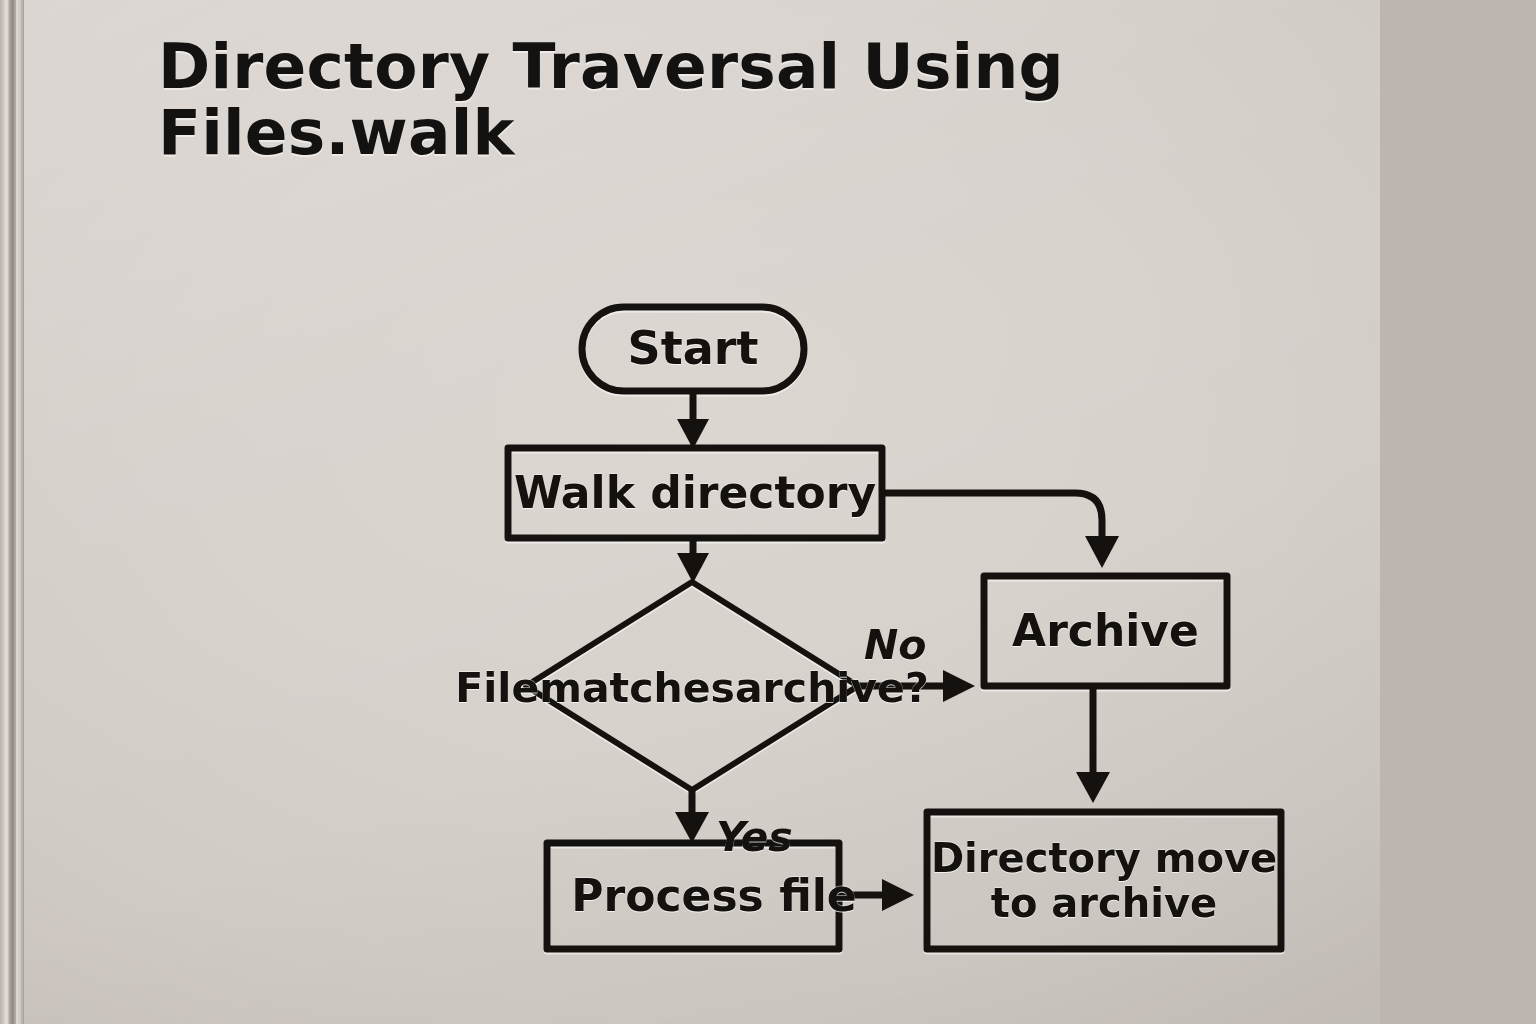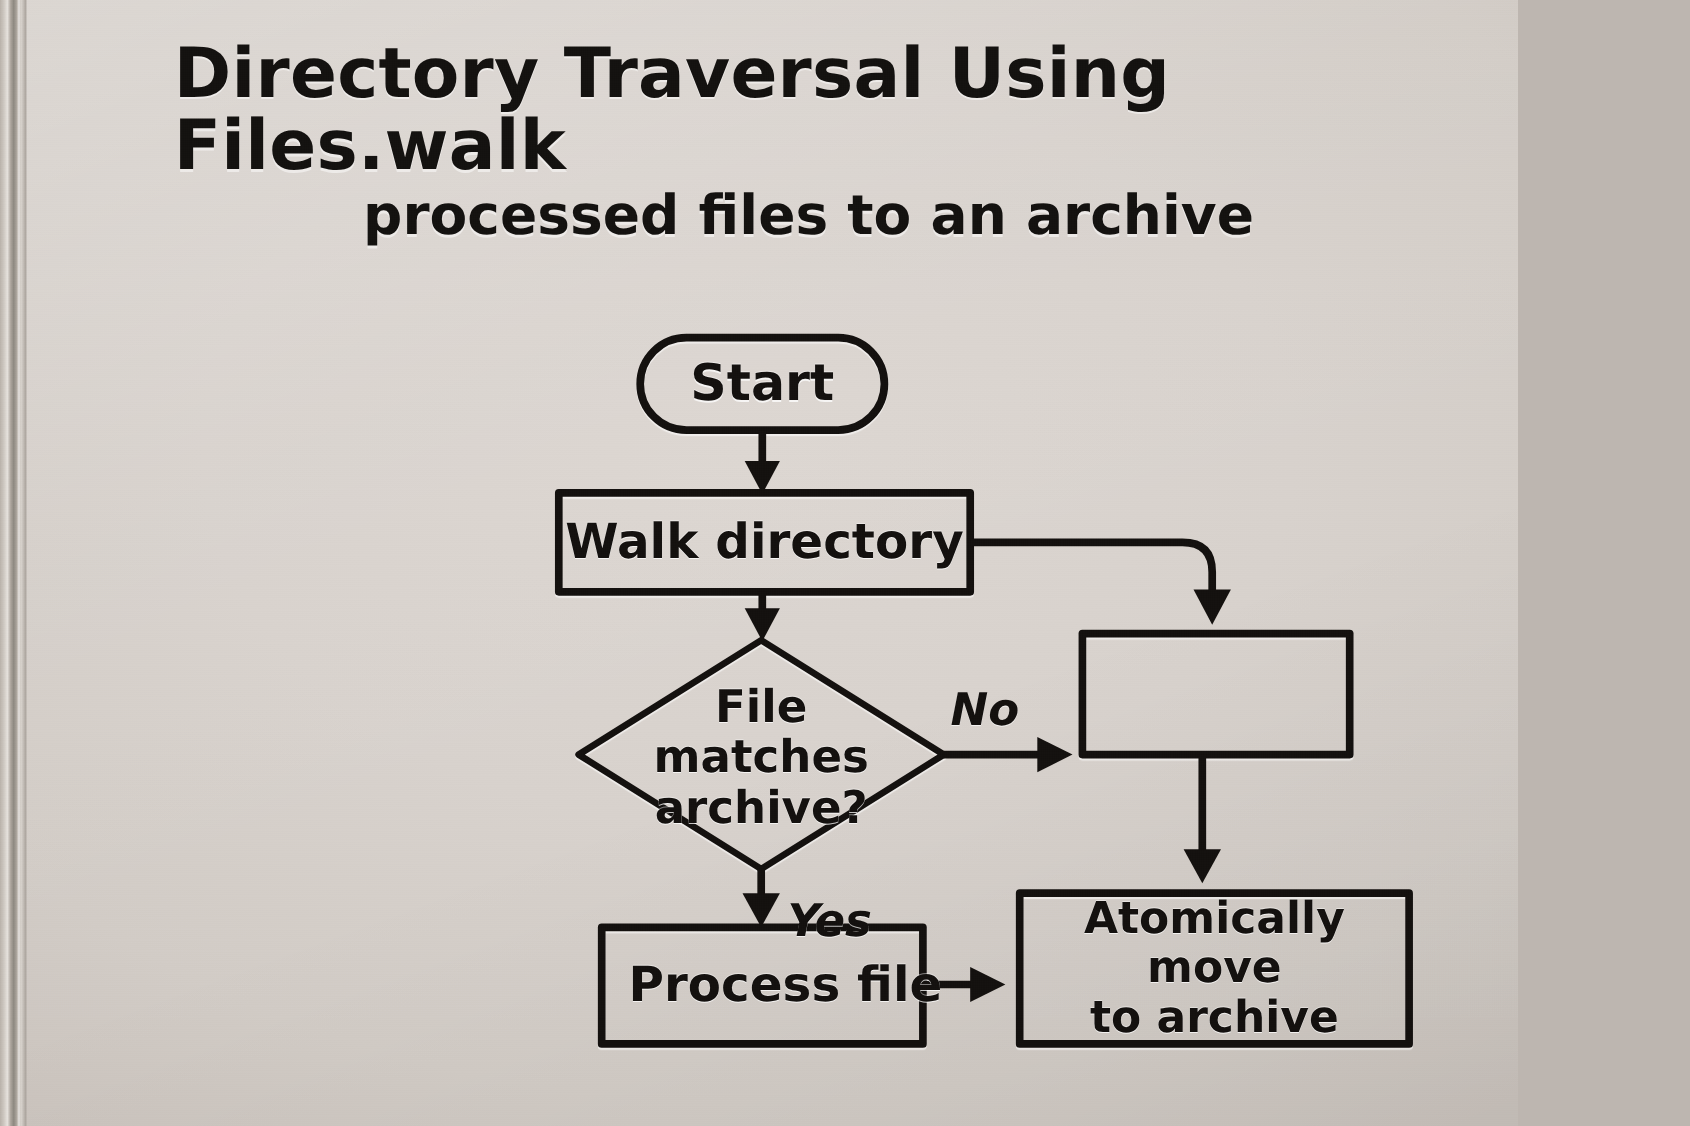--- a/index.html
+++ b/index.html
@@ -170,21 +170,20 @@
 
   <div class="rail rail-left">
     <div class="rail-hairline" style="left:16px"></div>
   </div>
   <div class="rail rail-right">
     <div class="rail-hairline" style="left:0px"></div>
   </div>
 
   <div class="title-block">
     <div class="title-line1">Directory Traversal Using Files.walk</div>
-    <div class="title-line3">processed files to an archive</div>
   </div>
 
   <svg id="flow" viewBox="0 0 1536 1024">
 
     <rect class="node-shape" x="582" y="307" width="222" height="84" rx="42" ry="42"></rect>
 
     <path class="conn" d="M 693 391 L 693 432"></path>
     <polygon class="arrowhead" points="693,449 677,419 709,419"></polygon>
 
     <rect class="node-shape" x="508" y="448" width="374" height="90"></rect>
@@ -213,31 +212,32 @@
     <path class="conn" d="M 839 895 L 890 895"></path>
     <polygon class="arrowhead" points="914,895 882,879 882,911"></polygon>
 
     <rect class="node-shape" x="927" y="812" width="354" height="137"></rect>
   </svg>
 
   <div class="node-label" style="left:508px; top:448px; width:374px; height:90px; font-size:44px;">Walk directory</div>
 
   <div class="node-label" style="left:582px; top:307px; width:222px; height:84px; font-size:46px;">Start</div>
 
-  <div class="node-label" style="left:572px; top:604px; width:240px; height:170px; font-size:41px; flex-direction:column;">
+  <div class="node-label" style="left:572px; top:604px; width:240px; height:170px; font-size:41px; ">
     <span>File</span>
     <span>matches</span>
     <span>archive?</span>
   </div>
 
+  <div class="node-label" style="left:984px; top:576px; width:243px; height:110px; font-size:44px;">Archive</div>
 
   <div class="node-label" style="left:568px; top:843px; width:292px; height:106px; font-size:44px;">Process file</div>
 
   <div class="node-label" style="left:927px; top:812px; width:354px; height:137px; font-size:40px; flex-direction:column;">
-    <span>Atomically move</span>
+    <span>Directory move</span>
     <span>to archive</span>
   </div>
 
   <div class="branch-label" style="left:864px; top:621px;">No</div>
 
   <div class="branch-label" style="left:716px; top:813px;">Yes</div>
 
   <div class="grain"></div>
 </div>
 

